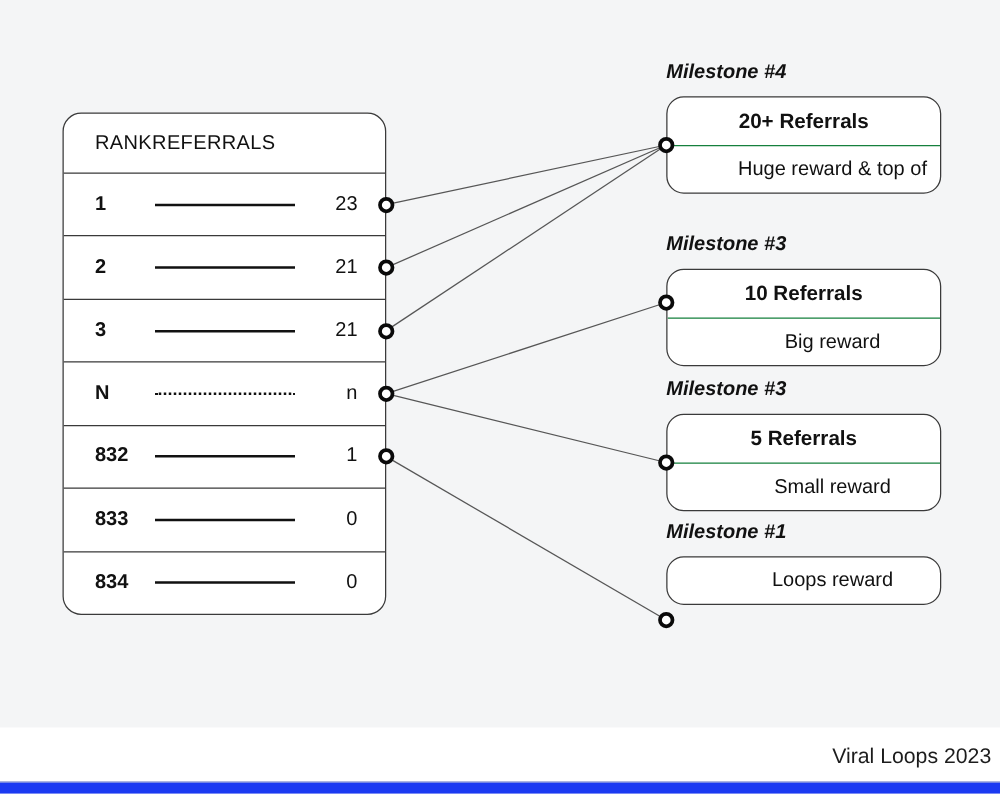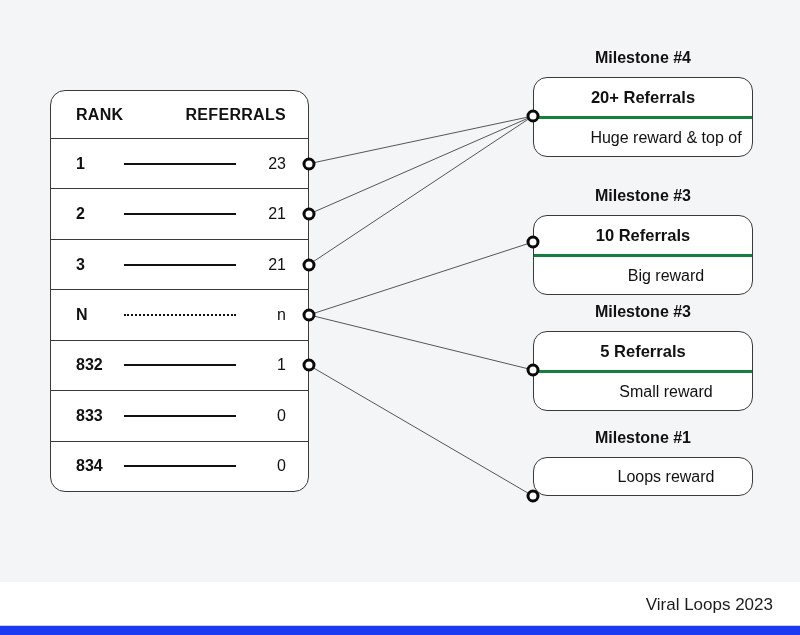--- a/index.html
+++ b/index.html
@@ -34,23 +34,22 @@
     box-sizing: border-box;
     display: flex;
     flex-direction: column;
     z-index: 2;
   }
   .lb-header {
     height: 47px;
     flex: 0 0 47px;
     display: flex;
     align-items: center;
-    justify-content: space-between;
     padding: 0 22px 0 25px;
-    font-weight: bold;
+    font-weight: normal;
     font-size: 16px;
     letter-spacing: 0.3px;
   }
   .lb-row {
     flex: 1;
     display: flex;
     align-items: center;
     padding: 0 22px 0 25px;
     border-top: 1px solid #3a3a3a;
   }
@@ -79,40 +78,41 @@
     font-size: 16px;
   }
   
   .milestone {
     position: absolute;
     left: 533px;
     width: 220px;
     z-index: 2;
   }
   .m-title {
-    text-align: center;
+    text-align: left;
     font-weight: bold;
     font-size: 16px;
     height: 20px;
     line-height: 20px;
     margin-bottom: 9px;
+    font-style: italic;
   }
   .m-box {
     background: #ffffff;
     border: 1px solid #3a3a3a;
     border-radius: 14px;
     overflow: hidden;
   }
   .m-req {
     height: 38px;
     line-height: 38px;
     text-align: center;
     font-weight: bold;
     font-size: 16.5px;
-    border-bottom: 3px solid #15803d;
+    border-bottom: 1px solid #15803d;
   }
   .m-reward {
     height: 37px;
     line-height: 37px;
     text-align: center;
     font-size: 16px;
     margin-left: 46px;
   }
   
   .node {
@@ -128,21 +128,21 @@
   .white-strip {
     position: absolute;
     left: 0; top: 582px;
     width: 800px; height: 43px;
     background: #ffffff;
     z-index: 4;
   }
   .footer-credit {
     position: absolute;
     top: 595px;
-    right: 27px;
+    right: 7px;
     font-size: 17px;
     color: #1c1c1c;
     z-index: 5;
   }
   .accent-bar {
     position: absolute;
     left: 0; top: 625px;
     width: 800px; height: 10px;
     border-top: 1px solid #ccd0d8;
     box-sizing: border-box;
@@ -222,21 +222,21 @@
           <div class="m-reward">Big reward</div>
         </div>
       </div>
       <div class="milestone" style="top: 302px;">
         <div class="m-title">Milestone #3</div>
         <div class="m-box">
           <div class="m-req">5 Referrals</div>
           <div class="m-reward">Small reward</div>
         </div>
       </div>
-      <div class="milestone" style="top: 428px;">
+      <div class="milestone" style="top: 416px;">
         <div class="m-title">Milestone #1</div>
         <div class="m-box">
           <div class="m-reward">Loops reward</div>
         </div>
       </div>
     </div>
 
   <div id="nodes">
       <div class="node" style="left: 309px; top: 163.7px;"></div>
       <div class="node" style="left: 309px; top: 214.1px;"></div>

